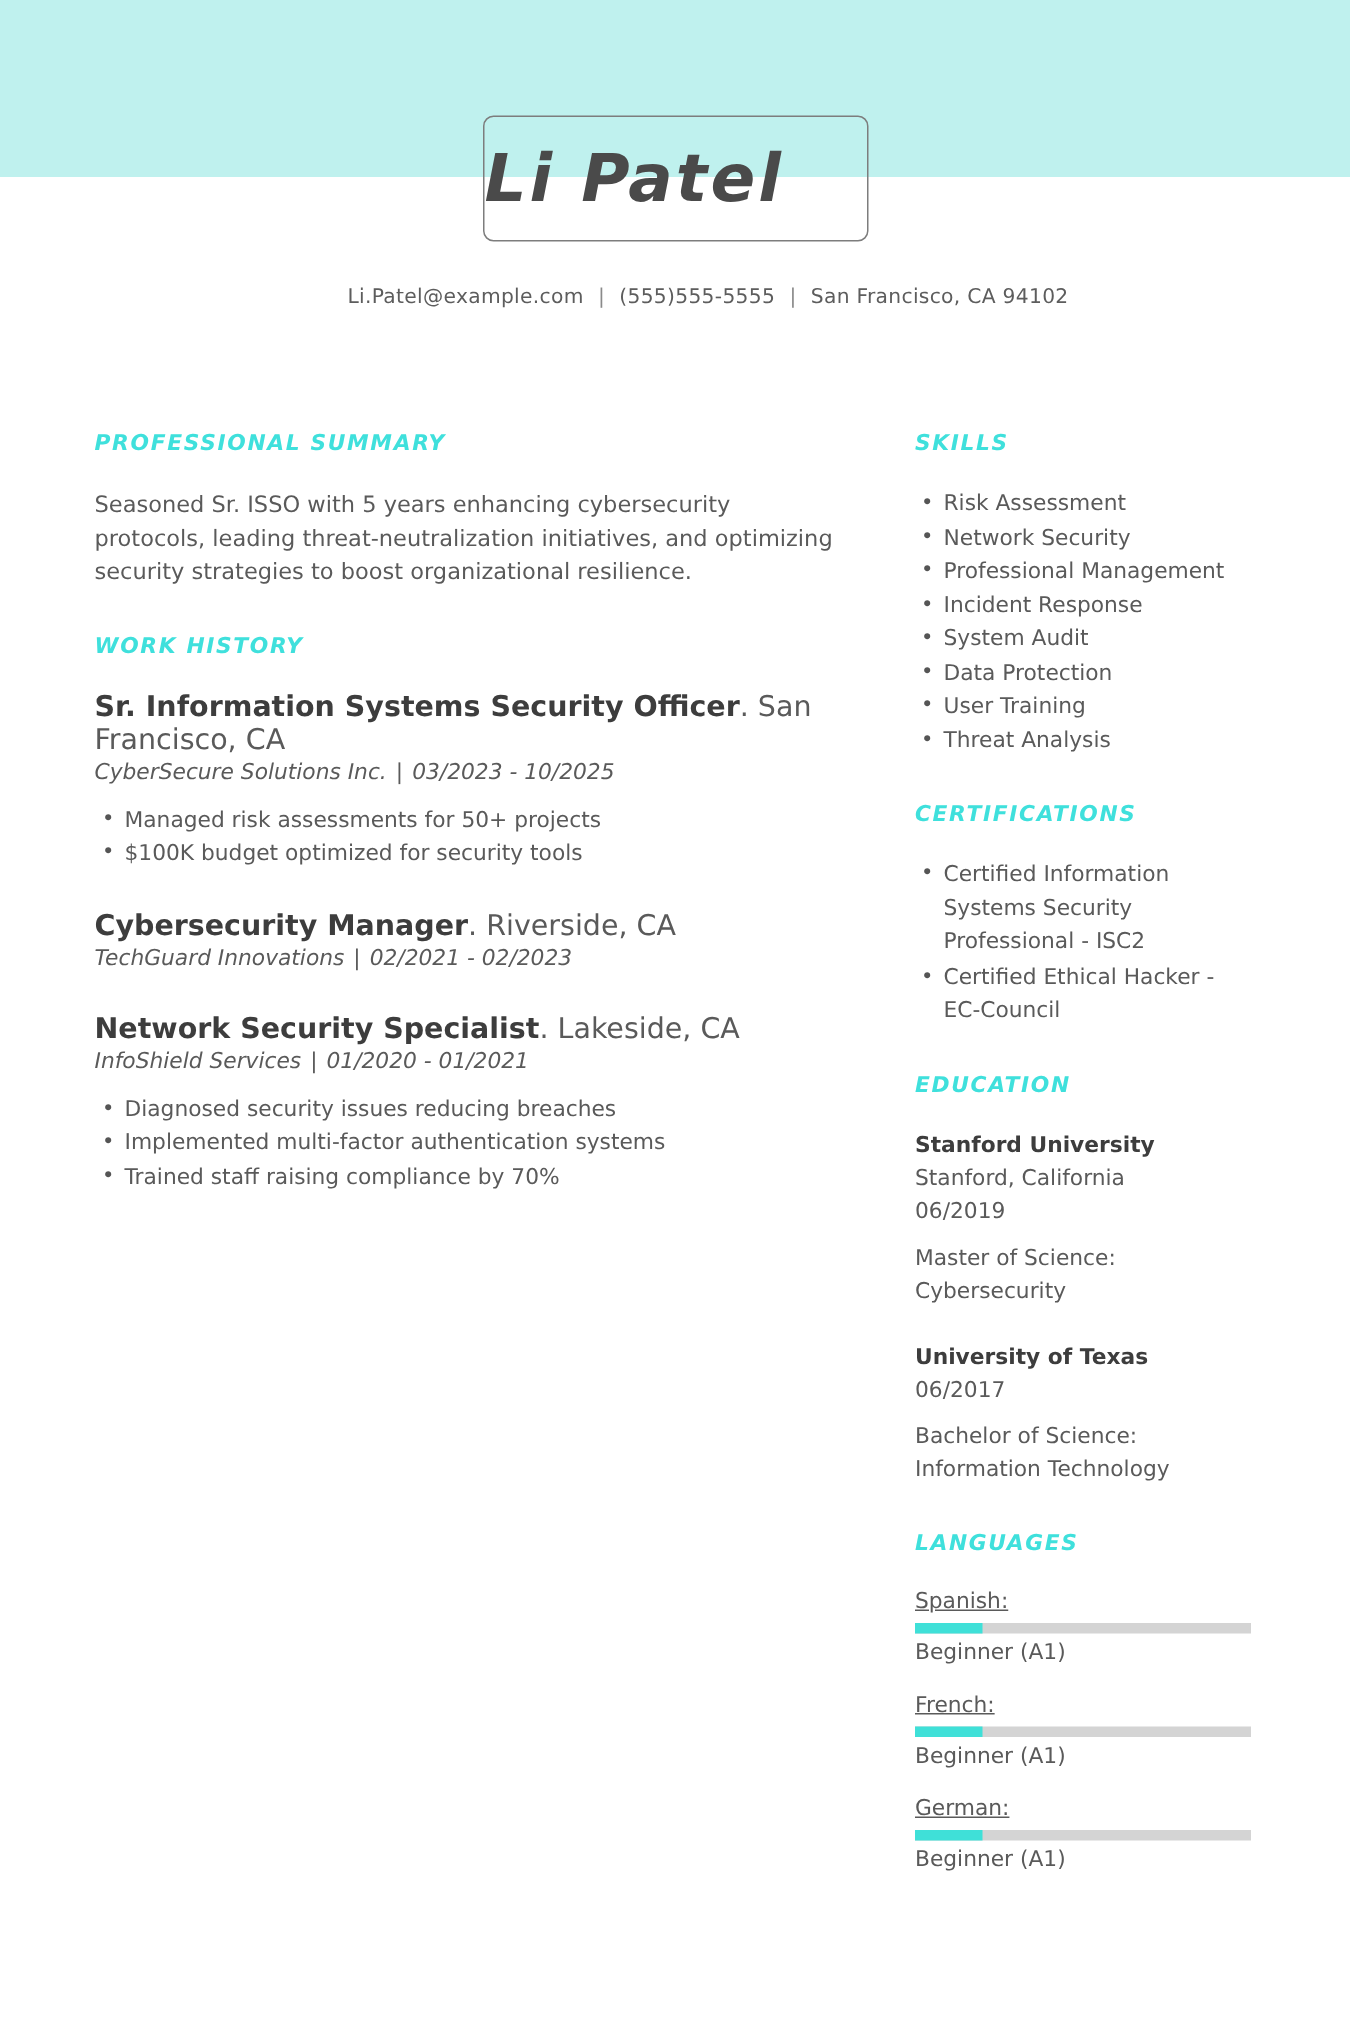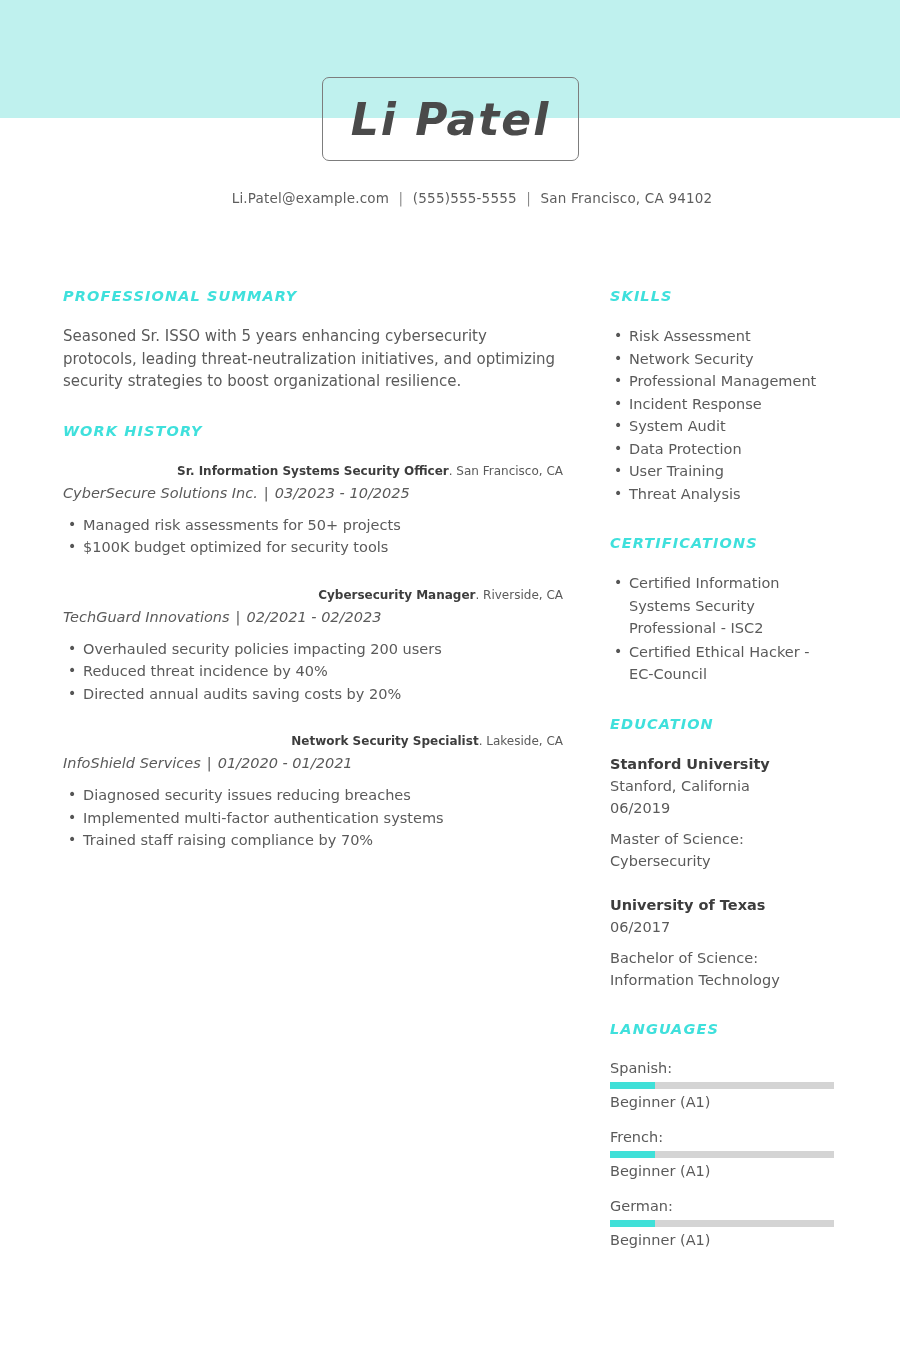--- a/index.html
+++ b/index.html
@@ -27,21 +27,21 @@
     position: absolute;
     left: 322px;
     top: 77px;
     width: 257px;
     height: 84px;
     border: 1.5px solid #7d7d7d;
     border-radius: 7px;
     background: transparent;
     display: flex;
     align-items: center;
-    justify-content: center;
+    justify-content: flex-start;
   }
 
   .name-text {
     font-family: "DejaVu Sans", sans-serif;
     font-style: italic;
     font-weight: bold;
     font-size: 44px;
     letter-spacing: 2px;
     color: #4a4a4a;
     white-space: nowrap;
@@ -98,21 +98,21 @@
   
   .summary-text {
     font-size: 15px;
     line-height: 22.5px;
     color: #5a5a5a;
   }
 
   
   .job { margin-bottom: 25px; }
 
-  .job-line1 { font-size: 12px; line-height: 22px; text-align: right; }
+  .job-line1 { font-size: 19px; line-height: 22px; }
   .job-title { font-weight: bold; color: #3d3d3d; }
   .job-location { color: #5a5a5a; }
 
   .job-line2 {
     font-size: 14.5px;
     font-style: italic;
     line-height: 22px;
     color: #5a5a5a;
   }
   .job-pipe { padding: 0 6px; }
@@ -182,20 +182,21 @@
     margin-top: 9px;
   }
 
   
   .lang-entry { margin-bottom: 14px; }
   .lang-name {
     font-size: 14.5px;
     color: #5a5a5a;
     line-height: 20px;
     margin-bottom: 4px;
+    text-decoration: underline;
   }
   .lang-bar {
     width: 224px;
     height: 7px;
     background: #d4d4d4;
     position: relative;
     margin-bottom: 3px;
   }
   .lang-bar-fill {
     position: absolute;
@@ -251,25 +252,20 @@
         </ul>
       </div>
 
       <div class="job">
         <div class="job-line1">
           <span class="job-title">Cybersecurity Manager</span><span class="job-location">. Riverside, CA</span>
         </div>
         <div class="job-line2">
           <span>TechGuard Innovations</span><span class="job-pipe">|</span><span>02/2021 - 02/2023</span>
         </div>
-        <ul class="bullets">
-          <li>Overhauled security policies impacting 200 users</li>
-          <li>Reduced threat incidence by 40%</li>
-          <li>Directed annual audits saving costs by 20%</li>
-        </ul>
       </div>
 
       <div class="job">
         <div class="job-line1">
           <span class="job-title">Network Security Specialist</span><span class="job-location">. Lakeside, CA</span>
         </div>
         <div class="job-line2">
           <span>InfoShield Services</span><span class="job-pipe">|</span><span>01/2020 - 01/2021</span>
         </div>
         <ul class="bullets">

